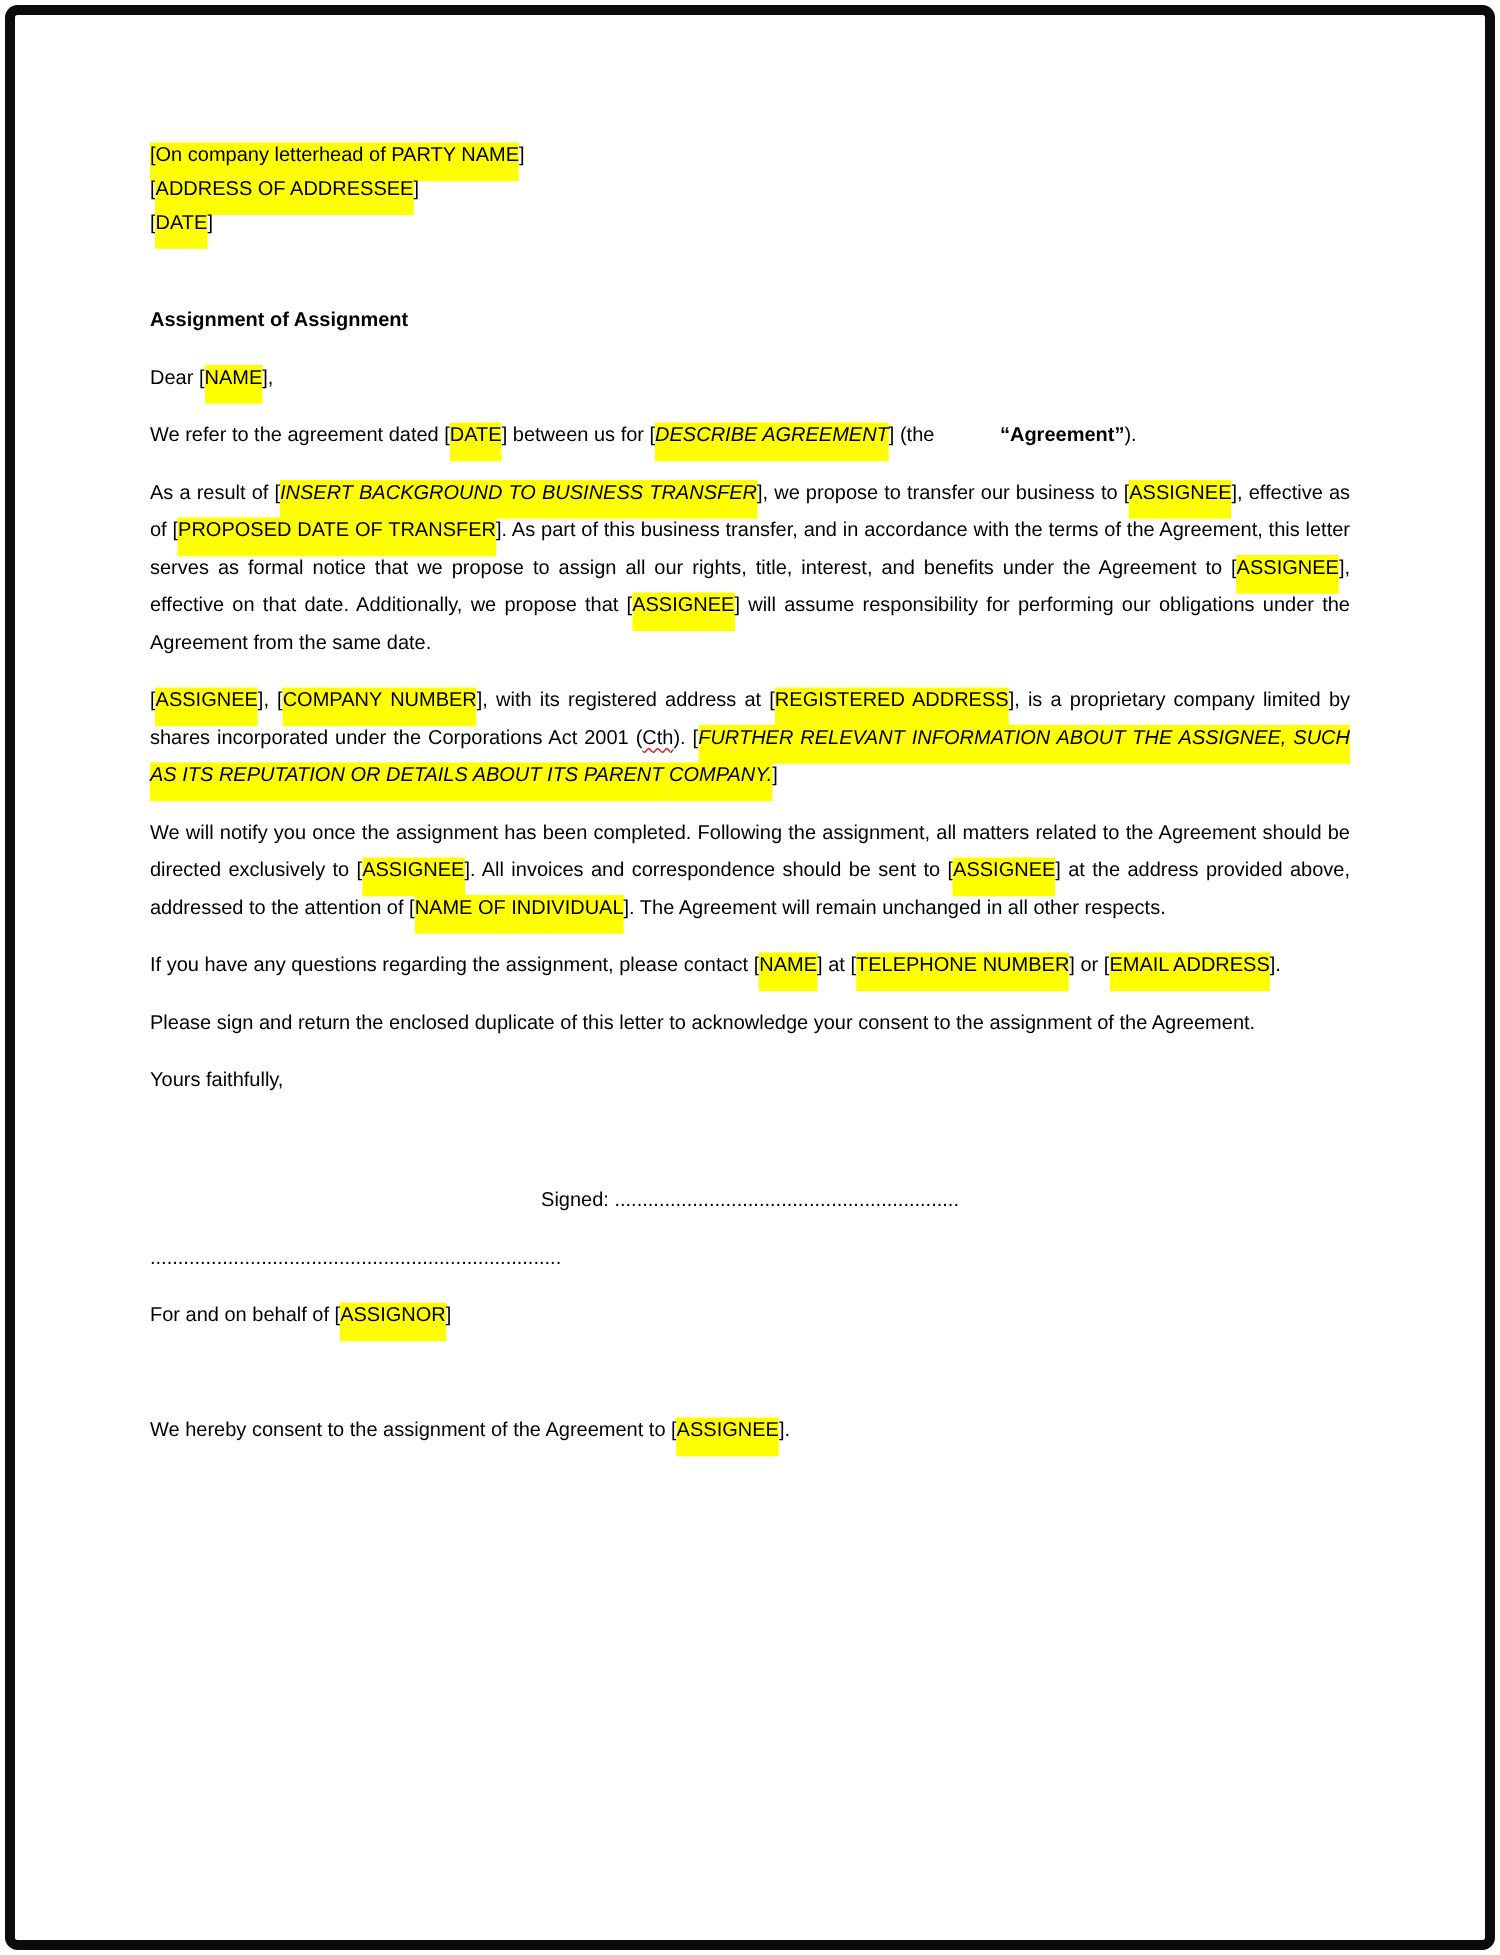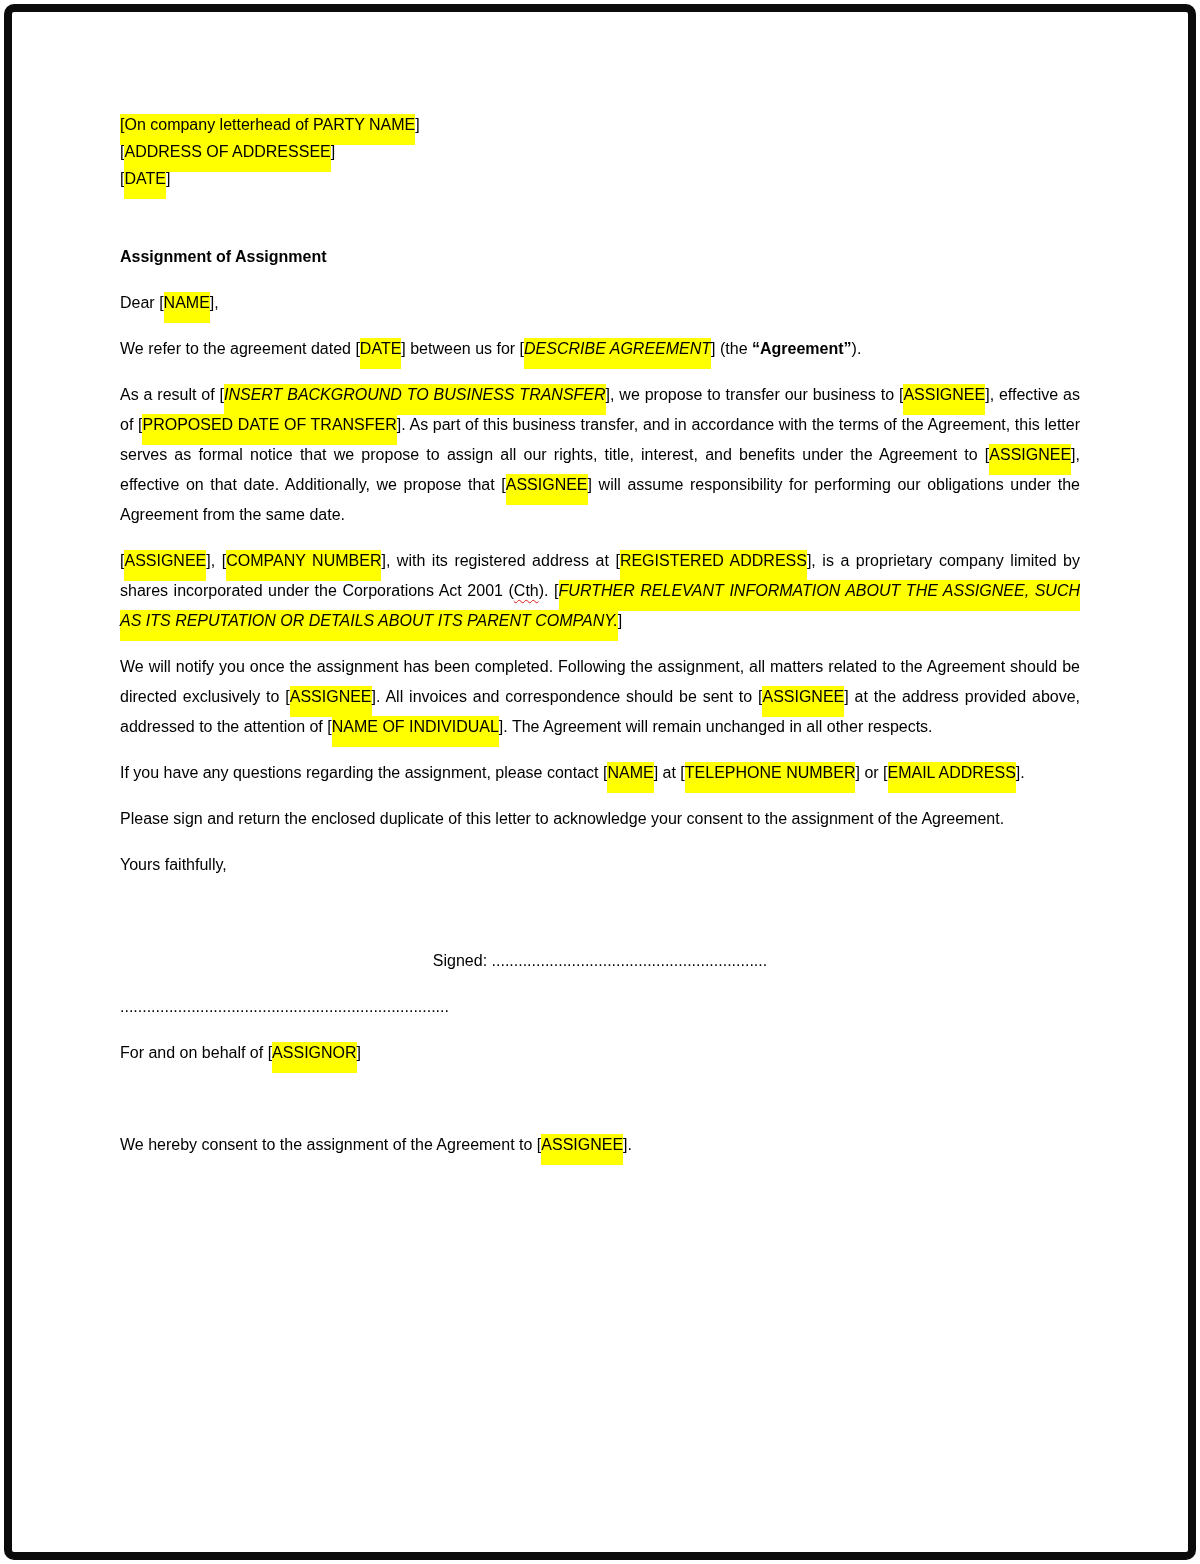--- a/index.html
+++ b/index.html
@@ -25,21 +25,21 @@
   p.sig  { margin-top: 66px; text-align: center; }
   p.consent { margin-top: 62px; }
   .hl {
     background: #ffff00;
     padding: 2px 0 12px 0;
     -webkit-box-decoration-break: clone;
     box-decoration-break: clone;
   }
   .hl.deep { }
   .it { font-style: italic; }
-  .bd { font-weight: 700; }
+  .bd { font-weight: 700; margin-left: 48px; }
   .sq {
     text-decoration-line: underline;
     text-decoration-style: wavy;
     text-decoration-color: #e01b1b;
     text-decoration-thickness: 1px;
     text-underline-offset: 3px;
   }
 </style>
 </head>
 <body>

